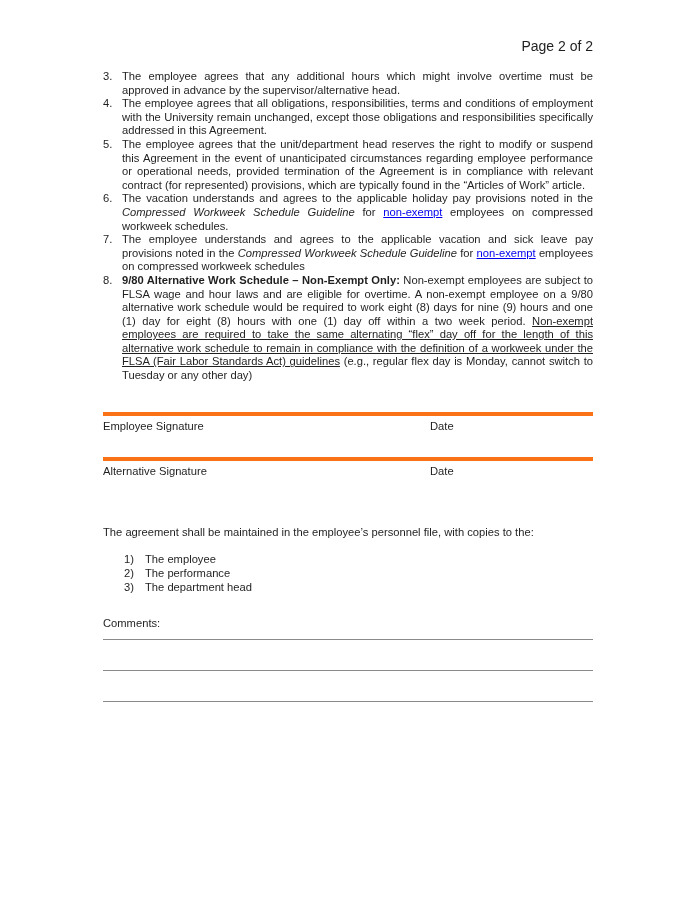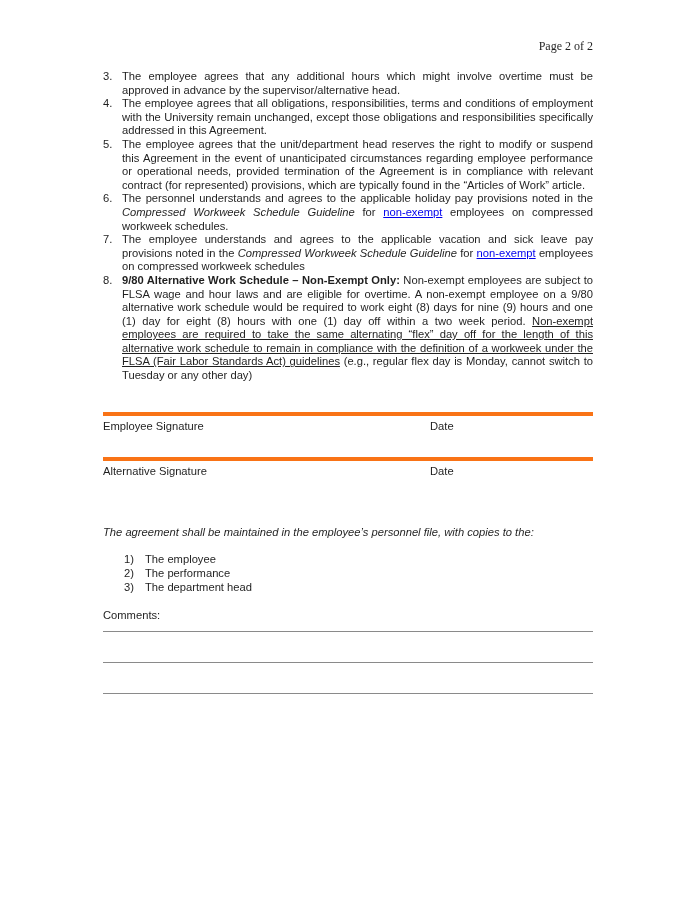--- a/index.html
+++ b/index.html
@@ -13,43 +13,43 @@
     background: #ffffff;
     font-family: "Liberation Sans", "DejaVu Sans", sans-serif;
     font-size: 11.2px;
     line-height: 13.6px;
     color: #1f1f1f;
     padding: 0 103px 40px 103px;
   }
   .page-number {
     padding-top: 37px;
     text-align: right;
-    font-family: Liberation Serif, serif;
-    font-size: 12px;
+    font-family: Liberation Sans, sans-serif;
+    font-size: 14px;
     line-height: 18px;
   }
   .main-list { margin-top: 15px; }
   .list-row { display: flex; }
   .num { flex: 0 0 19px; width: 19px; }
   .li-text { flex: 1; text-align: justify; }
   .li-text .seg-italic { font-style: italic; }
   .li-text .seg-bold { font-weight: bold; margin-top: 28px; }
   .li-text .seg-underline { text-decoration: underline; }
   .li-text a.seg-link { color: #0000ee; cursor: pointer; }
   .affirmation { margin-top: 16px; }
   .sig-row { border-top: 4px solid #f97316; padding-top: 4px; }
   .sig-row-1 { margin-top: 29px; }
   .sig-row-2 { margin-top: 24px; }
   .sig-labels { position: relative; }
   .date-label { position: absolute; left: 327px; top: 0; }
-  .dist-intro { margin-top: 47px; font-style: italic; }
+  .dist-intro { margin-top: 47px; }
   .dist-list { margin-top: 14px; padding-left: 21px; }
   .dist-row { display: flex; }
   .dist-num { flex: 0 0 21px; width: 21px; }
-  .comments-label { margin-top: 15px; }
+  .comments-label { margin-top: 23px; }
   .comment-line { height: 0; border-top: 1.5px solid #8a8a8a; }
   .comment-line-1 { margin-top: 8px; }
   .comment-line-n { margin-top: 30px; }
 </style>
 </head>
 <body>
 
 <div class="page">
 
   <div class="page-number">Page 2 of 2</div>
@@ -62,21 +62,21 @@
     <div class="list-row">
       <span class="num">4.</span>
       <div class="li-text"><span class="seg-normal">The employee agrees that all obligations, responsibilities, terms and conditions of employment with the University remain unchanged, except those obligations and responsibilities specifically addressed in this Agreement.</span></div>
     </div>
     <div class="list-row">
       <span class="num">5.</span>
       <div class="li-text"><span class="seg-normal">The employee agrees that the unit/department head reserves the right to modify or suspend this Agreement in the event of unanticipated circumstances regarding employee performance or operational needs, provided termination of the Agreement is in compliance with relevant contract (for represented) provisions, which are typically found in the “Articles of Work” article.</span></div>
     </div>
     <div class="list-row">
       <span class="num">6.</span>
-      <div class="li-text"><span class="seg-normal">The personnel understands and agrees to the applicable holiday pay provisions noted in the </span><span class="seg-italic">Compressed Workweek Schedule Guideline</span><span class="seg-normal"> for </span><a class="seg-link" href="#">non-exempt</a><span class="seg-normal"> employees on compressed workweek schedules.</span></div>
+      <div class="li-text"><span class="seg-normal">The vacation understands and agrees to the applicable holiday pay provisions noted in the </span><span class="seg-italic">Compressed Workweek Schedule Guideline</span><span class="seg-normal"> for </span><a class="seg-link" href="#">non-exempt</a><span class="seg-normal"> employees on compressed workweek schedules.</span></div>
     </div>
     <div class="list-row">
       <span class="num">7.</span>
       <div class="li-text"><span class="seg-normal">The employee understands and agrees to the applicable vacation and sick leave pay provisions noted in the </span><span class="seg-italic">Compressed Workweek Schedule Guideline</span><span class="seg-normal"> for </span><a class="seg-link" href="#">non-exempt</a><span class="seg-normal"> employees on compressed workweek schedules</span></div>
     </div>
     <div class="list-row">
       <span class="num">8.</span>
       <div class="li-text"><span class="seg-bold">9/80 Alternative Work Schedule – Non-Exempt Only:</span><span class="seg-normal">  Non-exempt employees are subject to FLSA wage and hour laws and are eligible for overtime. A non-exempt employee on a 9/80 alternative work schedule would be required to work eight (8) days for nine (9) hours and one (1) day for eight (8) hours with one (1) day off within a two week period.  </span><span class="seg-underline">Non-exempt employees are required to take the same alternating “flex” day off for the length of this alternative work schedule to remain in compliance with the definition of a workweek under the FLSA (Fair Labor Standards Act) guidelines</span><span class="seg-normal"> (e.g., regular flex day is Monday, cannot switch to Tuesday or any other day)</span></div>
     </div>
   </div>

